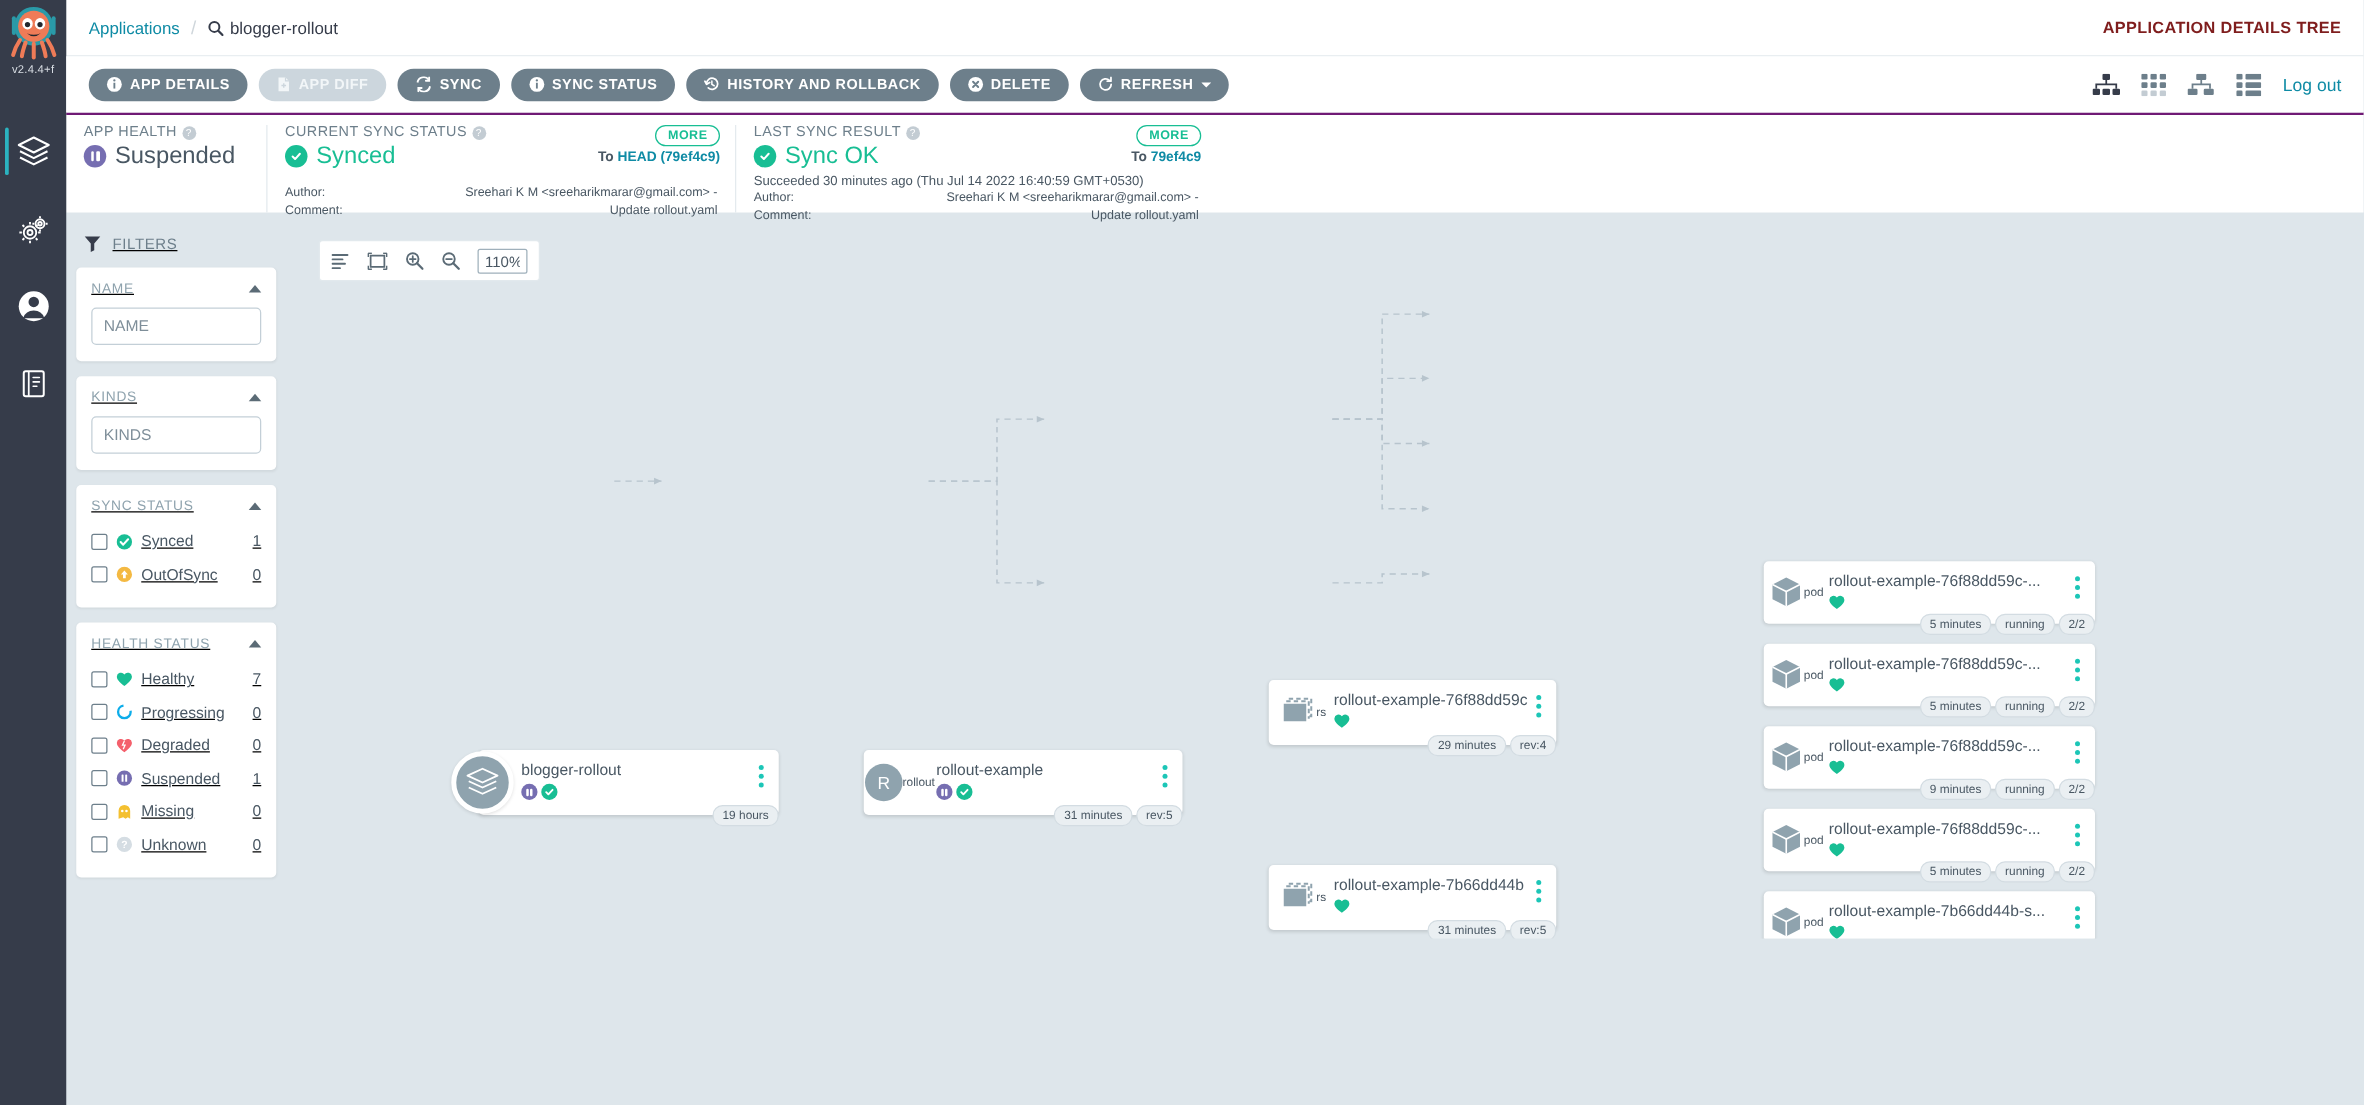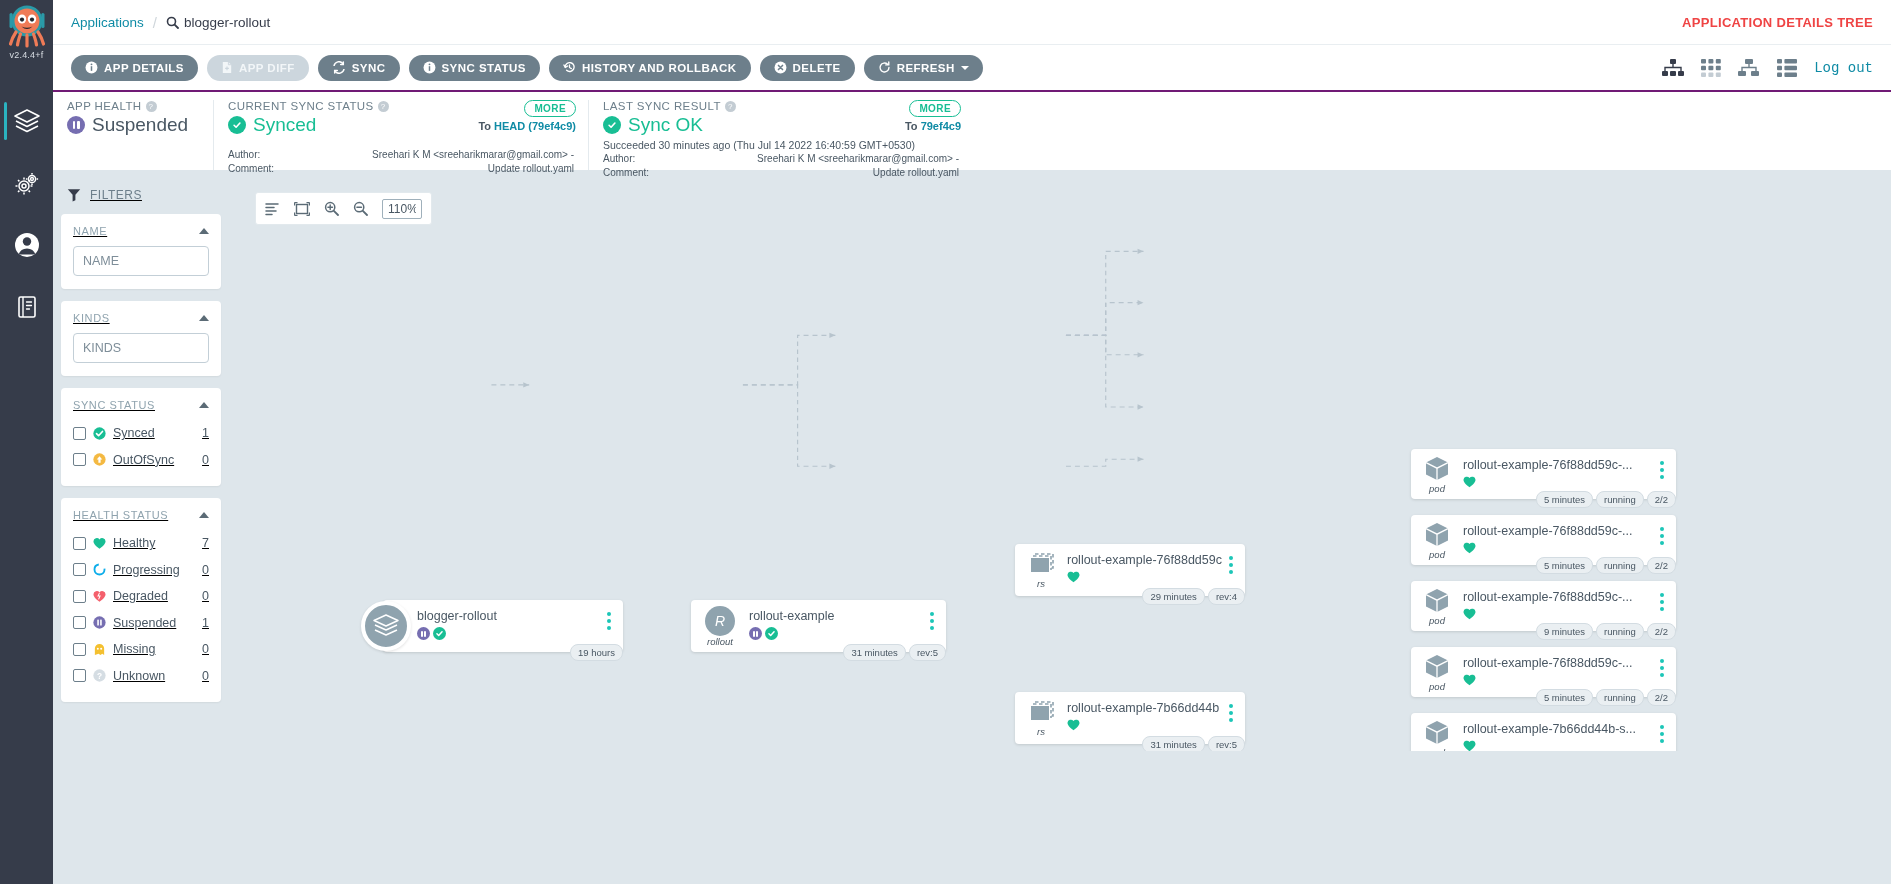--- a/index.html
+++ b/index.html
@@ -43,38 +43,38 @@
   .topbar {
     height: 45px; background: #fff; display: flex; align-items: center;
     padding: 0 18px; flex: 0 0 45px; border-bottom: 1px solid #e9eef1;
   }
   .crumb-link { color: #0f8ba5; font-size: 13.5px; cursor: pointer; }
   .crumb-sep { color: #cfd6db; margin: 0 9px; font-size: 15px; }
   .crumb-current { color: #363c4a; font-size: 13.5px; display: flex; align-items: center; gap: 5px; }
   .crumb-current svg { display:block; }
   .topbar-right { margin-left: auto; }
   .details-tree {
-    color: #ef4444; font-size: 13px; font-weight: bold; letter-spacing: .3px; cursor: pointer;
+    color: #7f1d1d; font-size: 13px; font-weight: bold; letter-spacing: .3px; cursor: pointer;
   }
 
   
   .toolbar {
     height: 45px; background: #fff; display: flex; align-items: center;
     padding: 0 18px; flex: 0 0 45px; gap: 9px; position: relative;
   }
   .pill {
     height: 26px; border-radius: 13px; background: #6d7f8b; color: #fff;
     display: inline-flex; align-items: center; gap: 6px;
     padding: 0 14px; font-size: 11.5px; font-weight: bold; letter-spacing: .45px;
     cursor: pointer; border: none; white-space: nowrap;
   }
   .pill.disabled { background: #ccd6dd; color: #f2f6f8; cursor: default; }
   .pill svg { display:block; flex: 0 0 auto; }
   .toolbar-right {
-    margin-left: auto; display: flex; align-items: center; gap: 17px; font-family: Liberation Mono, monospace;
+    margin-left: auto; display: flex; align-items: center; gap: 17px;
   }
   .view-icon { cursor: pointer; display: block; }
   .logout { color: #0f8ba5; font-size: 14px; cursor: pointer; }
 
   
   .status-panel {
     background: #fff; height: 80px; display: flex; flex: 0 0 80px;
     border-top: 2px solid #701a75; padding: 8px 0 0 0;
   }
   .status-col { padding: 0 14px; position: relative; }
@@ -176,22 +176,22 @@
   }
   .canvas { position: absolute; inset: 0; }
   svg.edges { position: absolute; inset: 0; width: 100%; height: 100%; pointer-events: none; }
 
   .node {
     position: absolute; background: #fff; border-radius: 4px;
     box-shadow: 0 1px 3px rgba(0,0,0,.13);
     display: flex; align-items: flex-start;
   }
   .node .nicon {
-    position: relative; display: flex; flex-direction: column;
-    align-items: center; justify-content: center; font-style: italic;
+    position: relative; display: flex; flex-direction: row;
+    align-items: center; justify-content: center;
   }
   .nicon-label { font-size: 9.5px; color: #495763; margin-top: 1px; line-height: 10px; }
   .node .nbody { flex: 1 1 auto; padding-top: 9px; min-width: 0; }
   .node .ntitle {
     font-size: 12.5px; color: #495763; white-space: nowrap;
     overflow: hidden; text-overflow: ellipsis;
   }
   .node .nbadges { display: flex; align-items: center; gap: 3px; margin-top: 4px; }
   .kebab {
     width: 16px; flex: 0 0 16px; display: flex; flex-direction: column;

